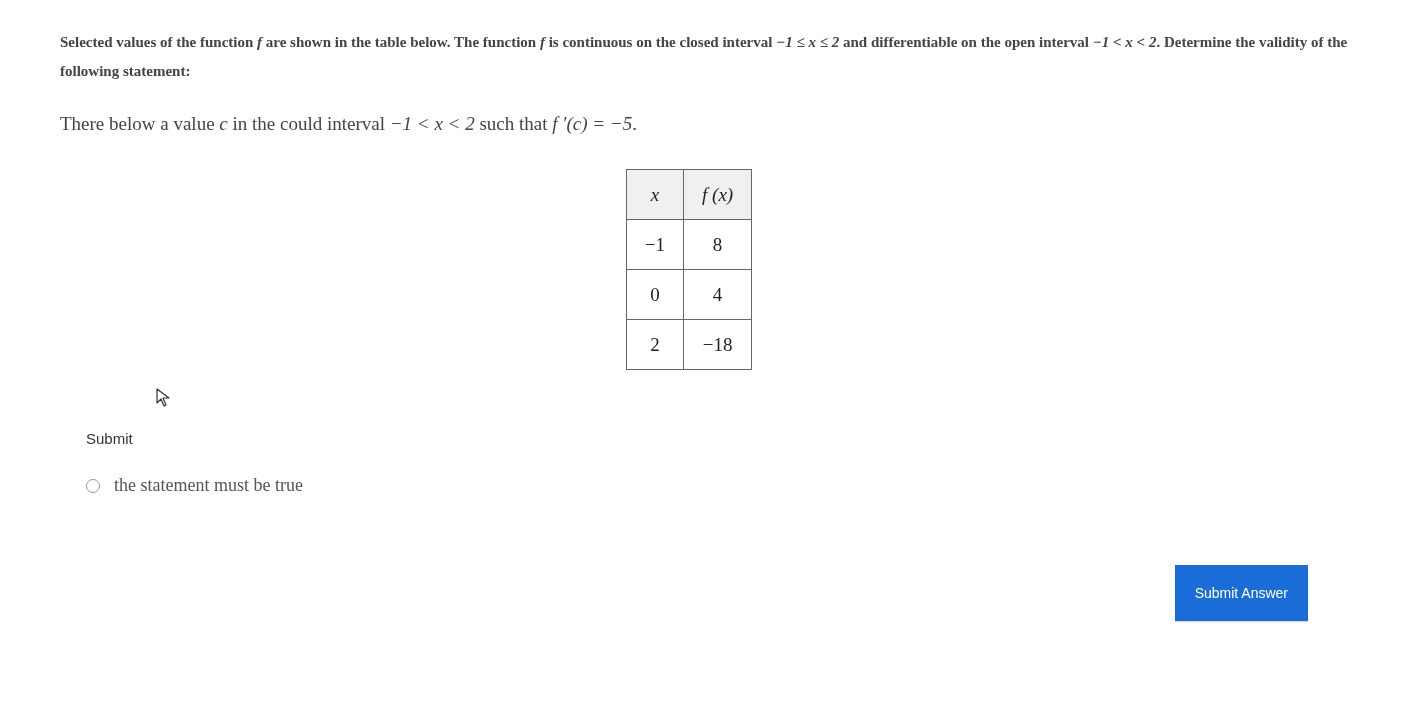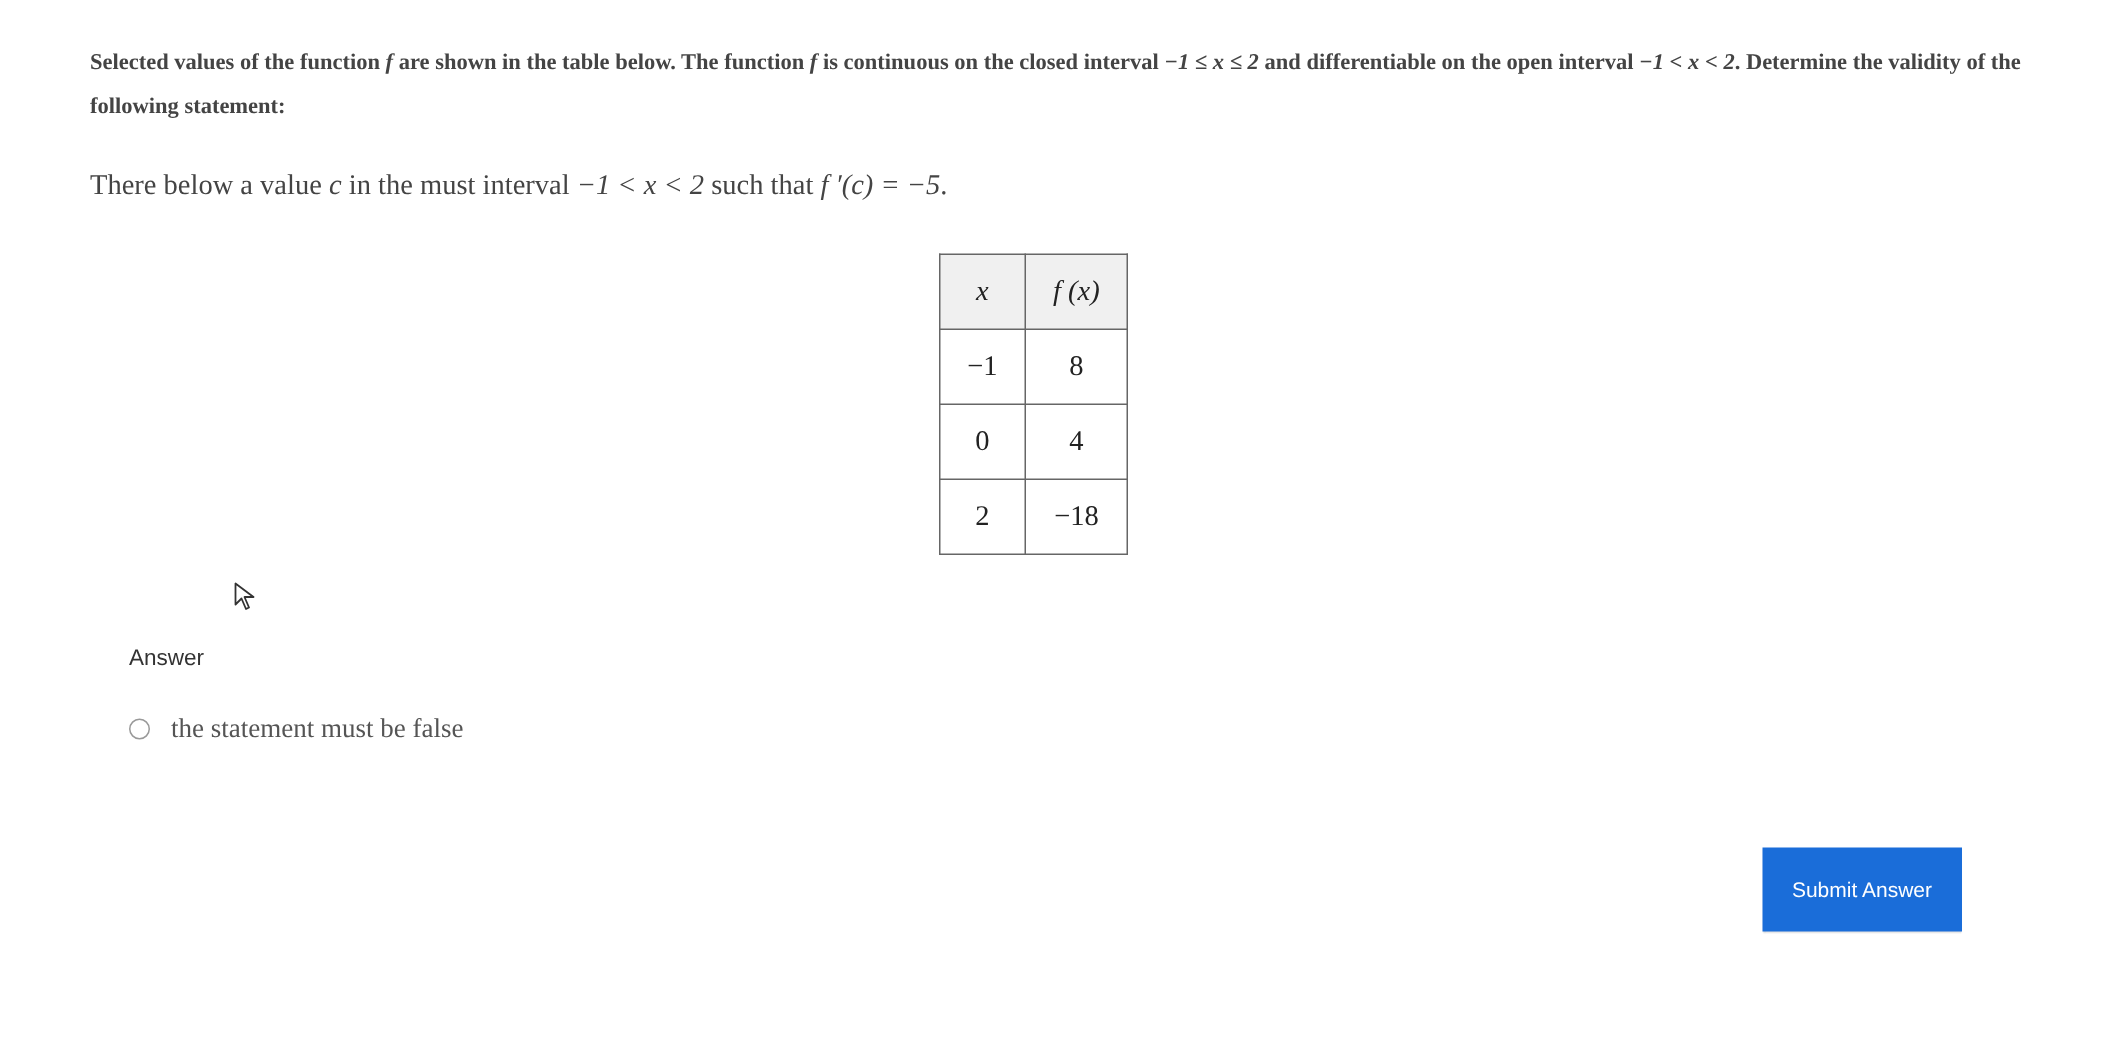--- a/index.html
+++ b/index.html
@@ -111,21 +111,21 @@
     .nowrap { white-space: nowrap; }
   </style>
 </head>
 <body>
 
 <div class="problem-text">
   <span>Selected values of the function </span><span class="mathit">f</span><span> are shown in the table below. The function </span><span class="mathit">f</span><span> is continuous on the closed interval </span><span class="mathit nowrap">−1 ≤ x ≤ 2</span><span> and differentiable on the open interval </span><span class="mathit nowrap">−1 &lt; x &lt; 2</span><span>. Determine the validity of the following statement:</span>
 </div>
 
 <div class="statement-text">
-  <span>There below a value </span><span class="mathit">c</span><span> in the must interval </span><span class="mathit nowrap">−1 &lt; x &lt; 2</span><span> such that </span><span class="mathit nowrap">f ′(c) = −5</span><span>.</span>
+  <span>There below a value </span><span class="mathit">c</span><span> in the could interval </span><span class="mathit nowrap">−1 &lt; x &lt; 2</span><span> such that </span><span class="mathit nowrap">f ′(c) = −5</span><span>.</span>
 </div>
 
 <div class="table-container">
   <table class="data-table">
     <tbody>
         <tr>
       <th>x</th>
       <th>f (x)</th>
     </tr>
     <tr>
@@ -143,22 +143,22 @@
   </tbody>
     </table>
   <span class="cursor">
     <svg width="18" height="22" viewBox="0 0 18 22">
       <path d="M2 2 L2 16 L6 12 L9 19 L11 18 L8 11 L14 11 Z" fill="none" stroke="#333" stroke-width="1.2" stroke-linejoin="round"></path>
     </svg>
   </span>
 </div>
 
 <div class="answer-section">
-  <div class="answer-label">Answer</div>
+  <div class="answer-label">Submit</div>
   <div class="options">
     <div class="option">
       <span class="radio"></span>
-      <span>the statement must be false</span>
+      <span>the statement must be true</span>
     </div>
   </div>
 </div>
 
 <button class="submit-btn">Submit Answer</button>
 
 </body></html>

